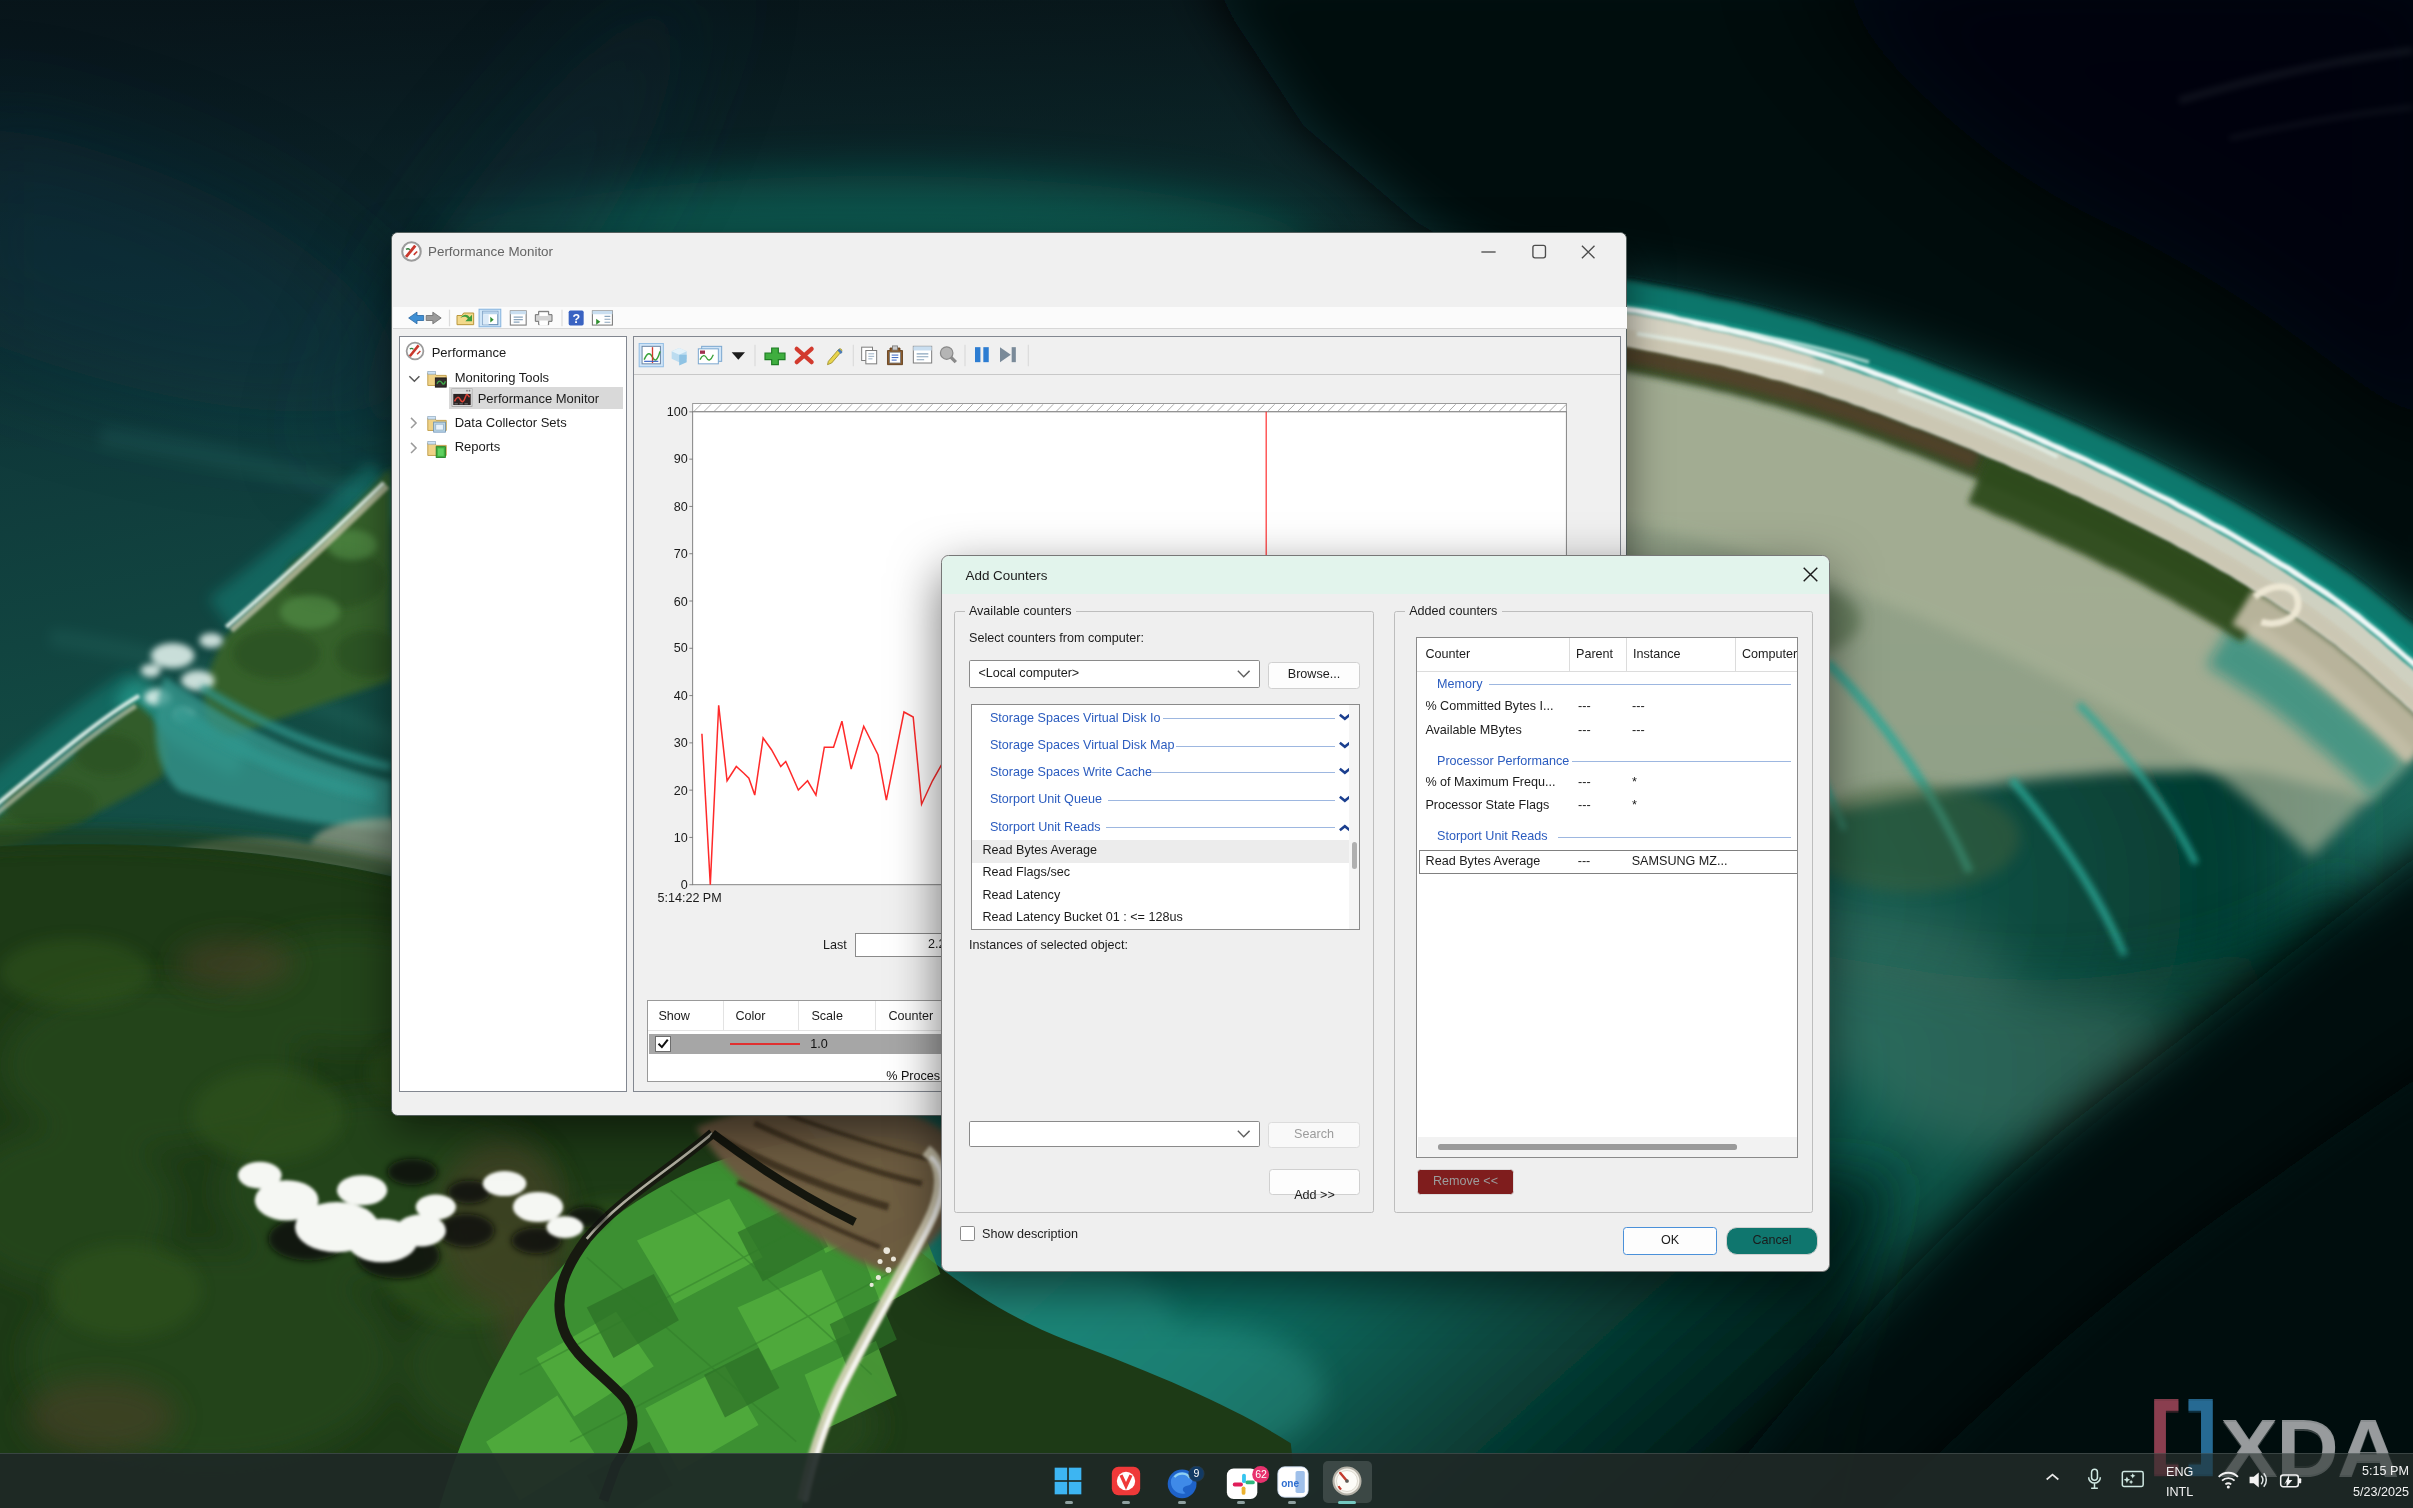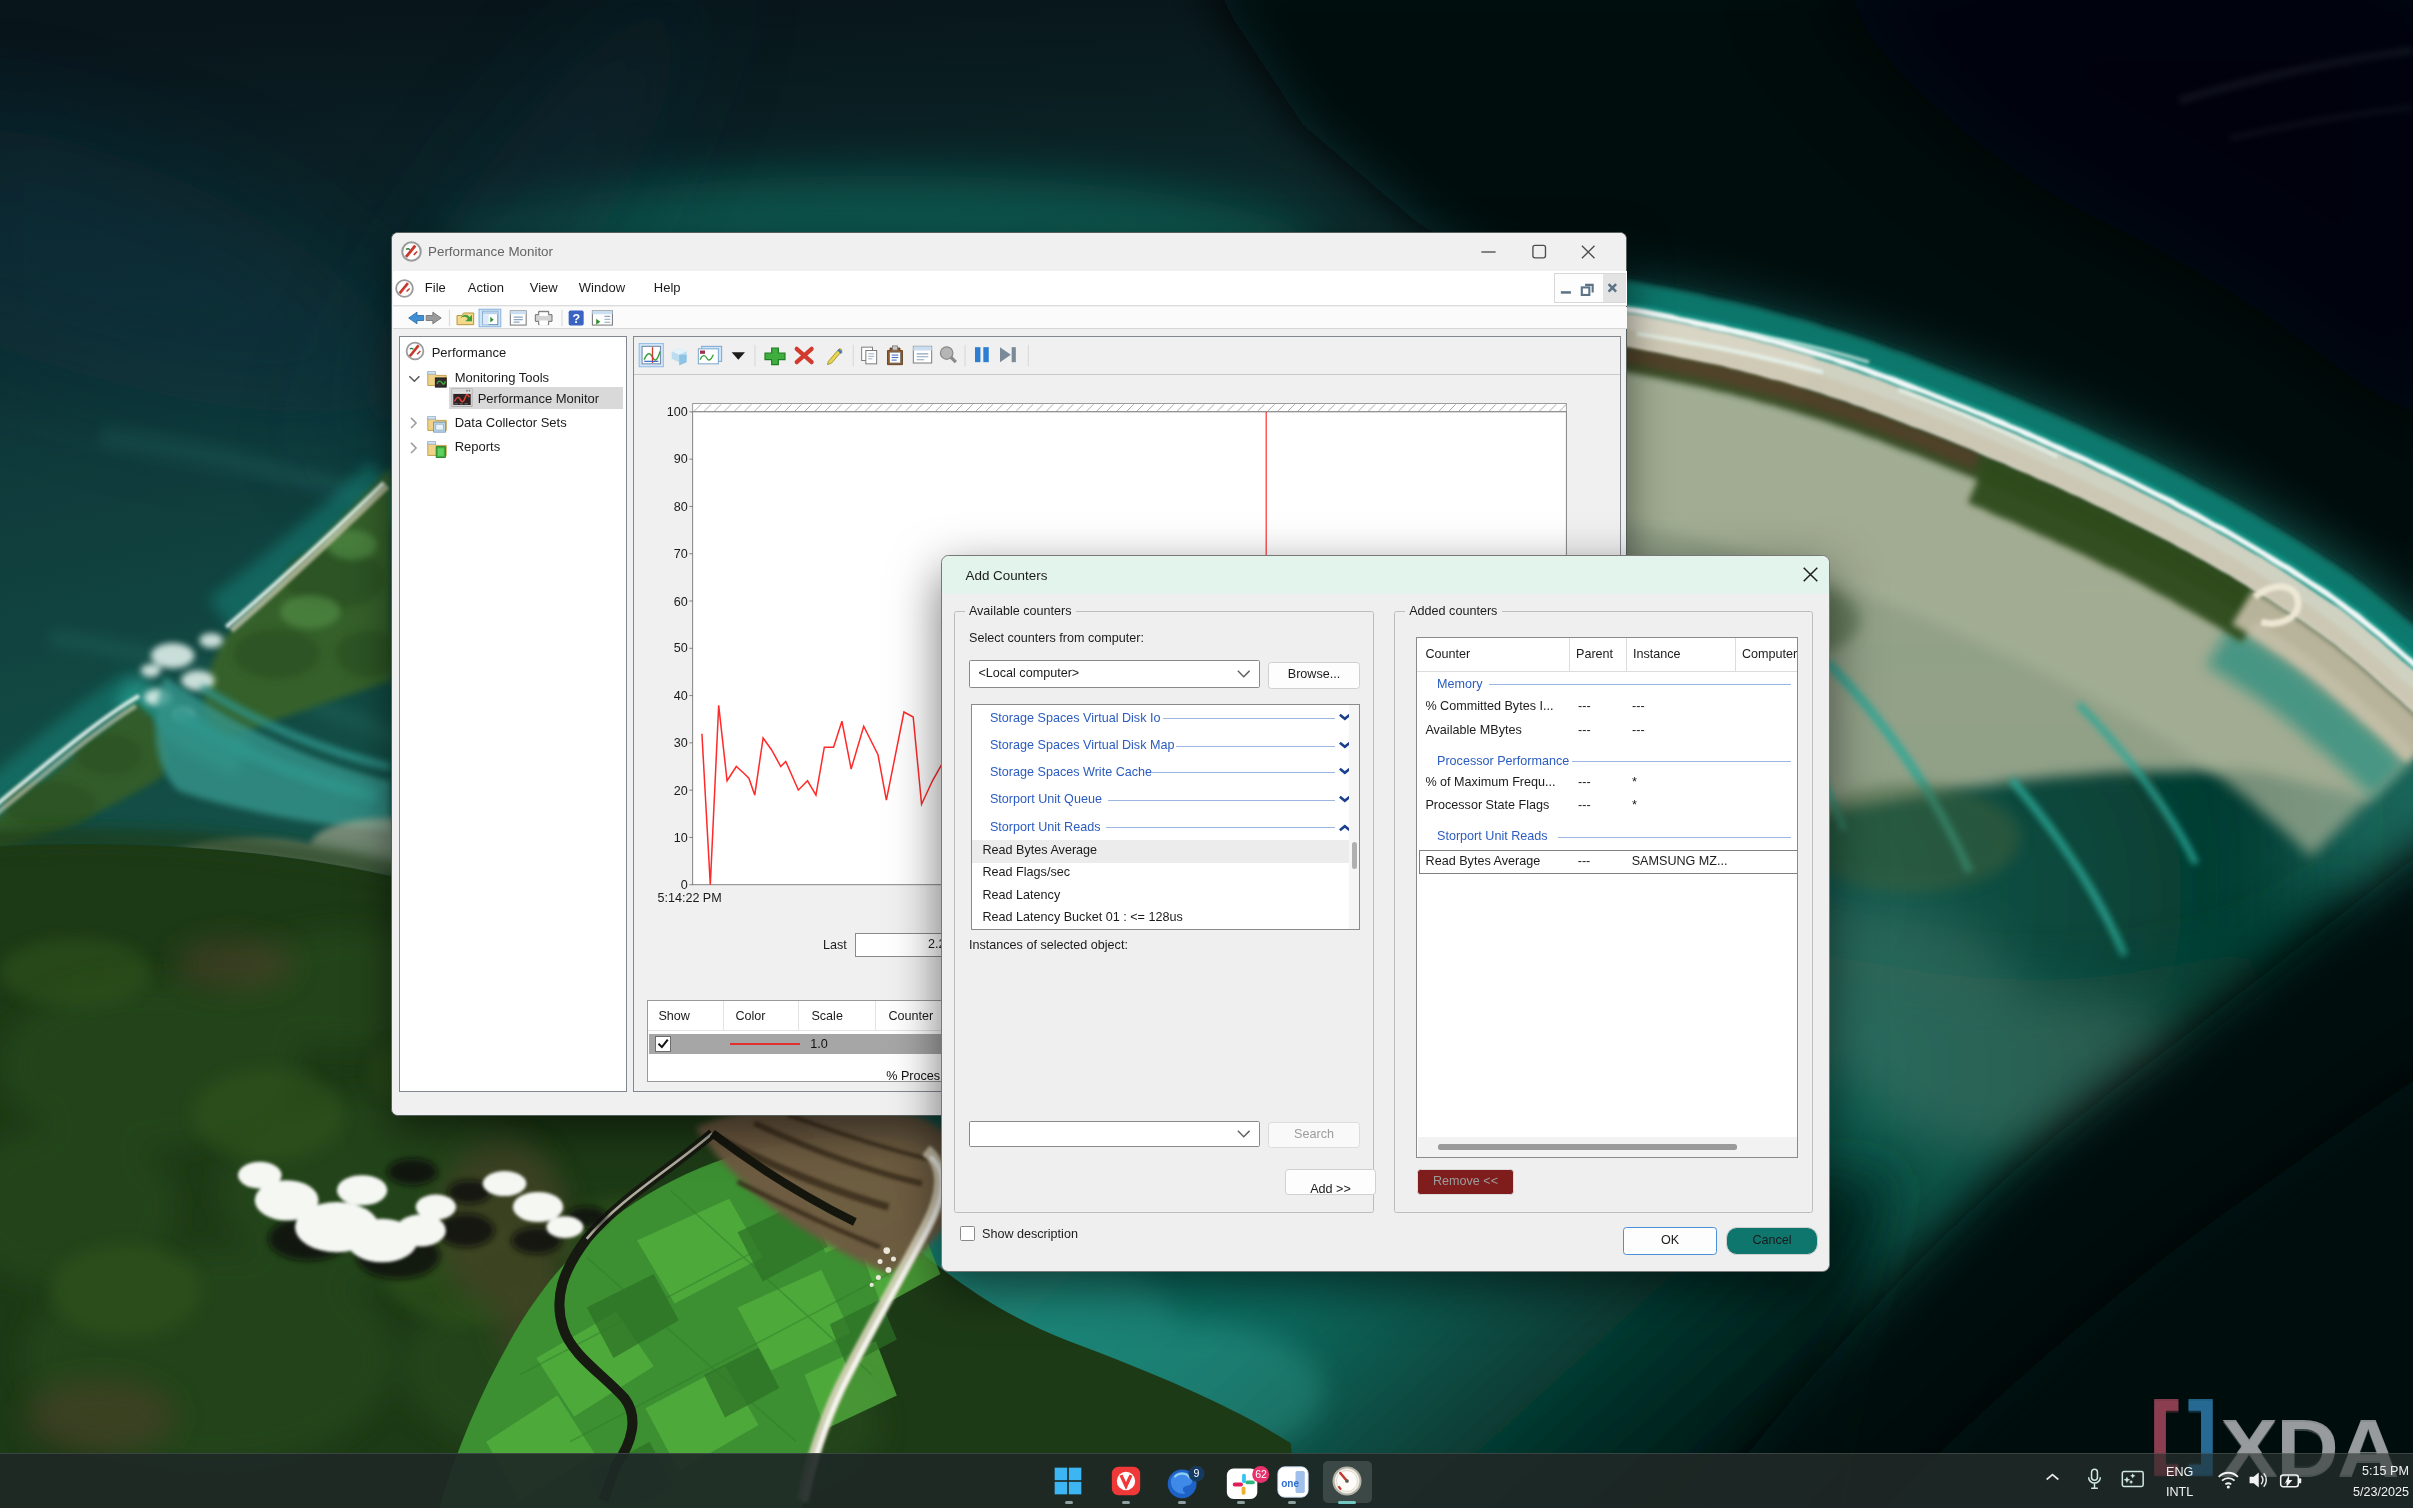--- a/index.html
+++ b/index.html
@@ -302,42 +302,20 @@
       </svg>
       <div class="abs" style="left:36px;top:11px;font-size:13.4px;color:#656565;">Performance Monitor</div>
 
       <svg class="abs" style="left:1081px;top:0" width="155px" height="38" viewBox="0 0 185 45">
         <path d="M10,22.5 h17" stroke="#4c4c4c" stroke-width="1.6"></path>
         <rect x="71.5" y="14.5" width="15" height="15" rx="2.5" fill="none" stroke="#4c4c4c" stroke-width="1.6"></rect>
         <path d="M130,15 l15,15 M145,15 l-15,15" stroke="#4c4c4c" stroke-width="1.6"></path>
       </svg>
     </div>
 
-    <div class="abs" style="left:0.8px;top:38px;width:1234px;height:35px;background:#ffffff;border-bottom:0.8px solid #dcdcdc;">
-      <svg class="abs" style="left:2.5px;top:7.5px" width="19" height="19" viewBox="0 0 25 25">
-        <circle cx="12.5" cy="12.5" r="11" fill="#fdfdfd" stroke="#9b9b9b" stroke-width="2.4"></circle>
-        <path d="M6,19 L17,5.5" stroke="#c9372c" stroke-width="3.4"></path>
-        <path d="M15.2,16.5 l4,-4" stroke="#c9372c" stroke-width="2"></path>
-      </svg>
-      <div class="abs" style="left:32px;top:9.2px;font-size:13px;color:#1b1b1b;">File</div>
-      <div class="abs" style="left:75px;top:9.2px;font-size:13px;color:#1b1b1b;">Action</div>
-      <div class="abs" style="left:137px;top:9.2px;font-size:13px;color:#1b1b1b;">View</div>
-      <div class="abs" style="left:186px;top:9.2px;font-size:13px;color:#1b1b1b;">Window</div>
-      <div class="abs" style="left:261px;top:9.2px;font-size:13px;color:#1b1b1b;">Help</div>
-
-      <div class="abs" style="left:1161px;top:1.7px;width:72px;height:30px;border:0.8px solid #d8d8d8;background:#fdfdfd;">
-        <div class="abs" style="left:48px;top:0;width:23.5px;height:28.5px;background:#e3e3e3;"></div>
-        <svg class="abs" style="left:0;top:0" width="72" height="28.5" viewBox="0 0 86 34">
-          <path d="M7,22 h12" stroke="#5c7285" stroke-width="3"></path>
-          <path d="M36,13 h9 v9" stroke="#5c7285" stroke-width="2.5" fill="none"></path>
-          <rect x="32" y="16" width="9" height="9" fill="#fdfdfd" stroke="#5c7285" stroke-width="2.5"></rect>
-          <path d="M64,12 l9,9 M73,12 l-9,9" stroke="#5c7285" stroke-width="3"></path>
-        </svg>
-      </div>
-    </div>
 
     <div class="abs" style="left:0.8px;top:74px;width:1234px;height:22px;background:#fbfbfb;border-bottom:0.8px solid #d7d7d7;">
       <svg class="abs" style="left:6.7px;top:0.8px" width="251" height="20" viewBox="0 0 300 24">
         <path d="M21,5 v4 h8 v6 h-8 v4 l-10,-7 z" fill="#3f8fd4" stroke="#2a6aa5" stroke-width="1"></path>
         <path d="M40,5 v4 h-8 v6 h8 v4 l10,-7 z" fill="#9a9a9a" stroke="#6f6f6f" stroke-width="1"></path>
         <path d="M60,2 v20" stroke="#dcdcdc" stroke-width="1.5"></path>
         <path d="M69,9 h6 l2,-3 h12 v14 h-20 z" fill="#f3d98b" stroke="#b9963c" stroke-width="1.2"></path>
         <path d="M73,12 c4,-5 8,-5 11,-1 l3,-3 v8 h-8 l3,-3 c-2,-3 -5,-3 -9,-1 z" fill="#3d9e3d"></path>
         <rect x="95.5" y="1.5" width="26" height="21" fill="#cfe5f7" stroke="#8ab6e0" stroke-width="1.3"></rect>
         <rect x="100" y="4" width="18" height="16" fill="#fff" stroke="#5e87b0" stroke-width="1.2"></rect>
@@ -581,21 +559,21 @@
 
     <div class="abs" style="left:27px;top:382px;font-size:12.6px;color:#1b1b1b;">Instances of selected object:</div>
 
 
     <div class="abs" style="left:27px;top:565px;width:291px;height:26px;background:#fff;border:0.8px solid #8a8a8a;border-radius:1.7px;">
       <svg class="abs" style="left:267px;top:8.4px" width="13.4" height="8.4" viewBox="0 0 16 10">
           <path d="M1,1 l7,7 7,-7" stroke="#5f5f5f" stroke-width="1.7" fill="none"></path>
         </svg>
     </div>
     <div class="abs" style="left:326px;top:566px;width:92px;height:26px;background:#f9f9f9;border:0.8px solid #dcdcdc;border-radius:3.4px;font-size:12.6px;color:#9c9c9c;text-align:center;padding-top:4.2px;">Search</div>
-    <div class="abs" style="left:343px;top:613px;width:91px;height:26px;background:#fdfdfd;border:0.8px solid #d0d0d0;border-radius:3.4px;font-size:12.6px;color:#1b1b1b;text-align:center;padding-top:12px;">Add &gt;&gt;</div>
+    <div class="abs" style="left:327px;top:613px;width:91px;height:26px;background:#fdfdfd;border:0.8px solid #d0d0d0;border-radius:3.4px;font-size:12.6px;color:#1b1b1b;text-align:center;padding-top:18px;">Add &gt;&gt;</div>
 
     <fieldset class="abs" style="left:452px;top:48px;width:419px;height:609px;border:0.8px solid #bdbdbd;border-radius:2.5px;">
       <legend style="margin-left:10px;padding:0 4.2px;font-size:12.6px;color:#1b1b1b;">Added counters</legend>
     </fieldset>
 
     <div class="abs" style="left:474px;top:81px;width:382px;height:521px;background:#fff;border:0.8px solid #8a8a8a;overflow:hidden;">
       <div class="abs" style="left:0;top:0;width:100%;height:34px;border-bottom:0.8px solid #dcdcdc;">
         <div class="abs" style="left:8.4px;top:9.2px;font-size:12.6px;color:#1b1b1b;">Counter</div>
         <div class="abs" style="left:159px;top:9.2px;font-size:12.6px;color:#1b1b1b;">Parent</div>
         <div class="abs" style="left:216px;top:9.2px;font-size:12.6px;color:#1b1b1b;">Instance</div>

